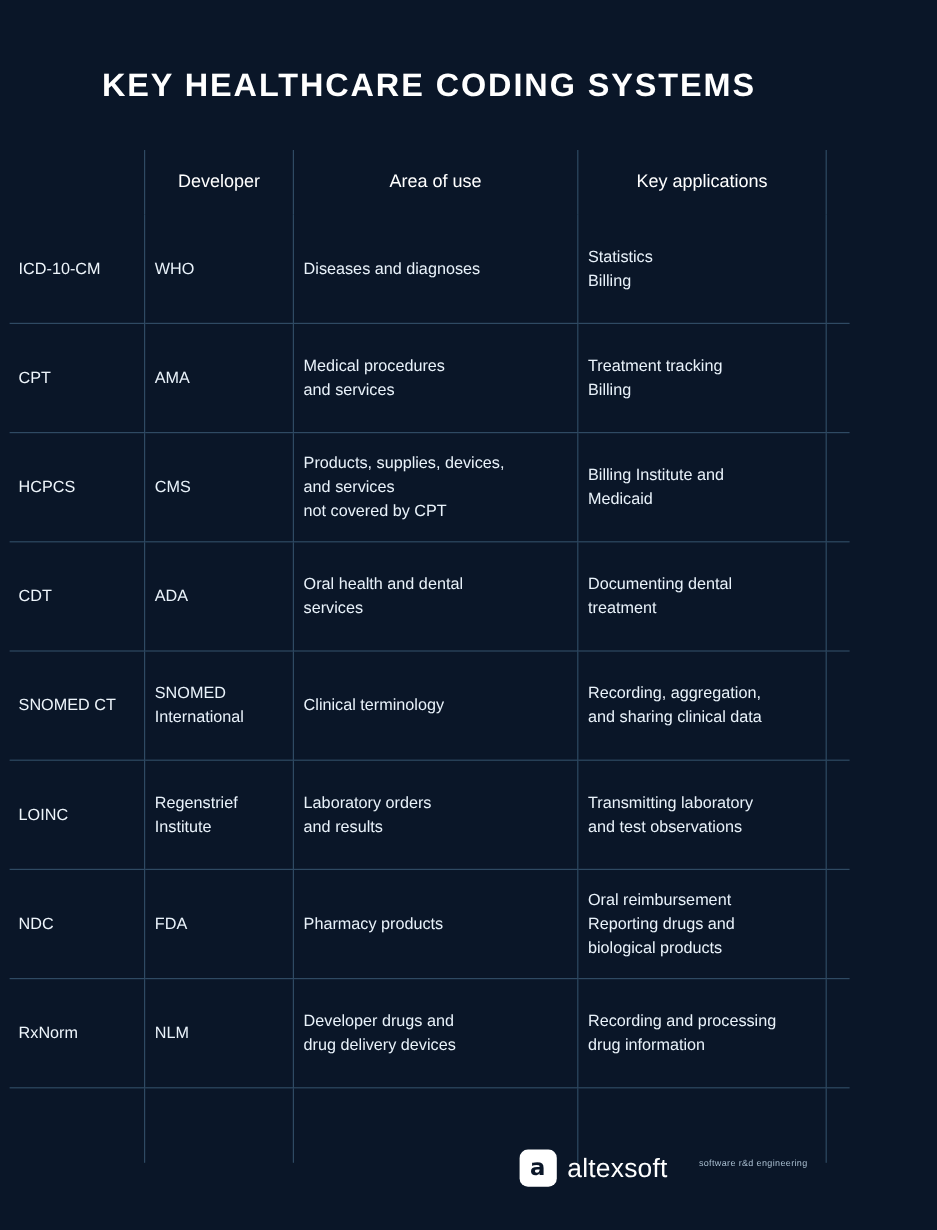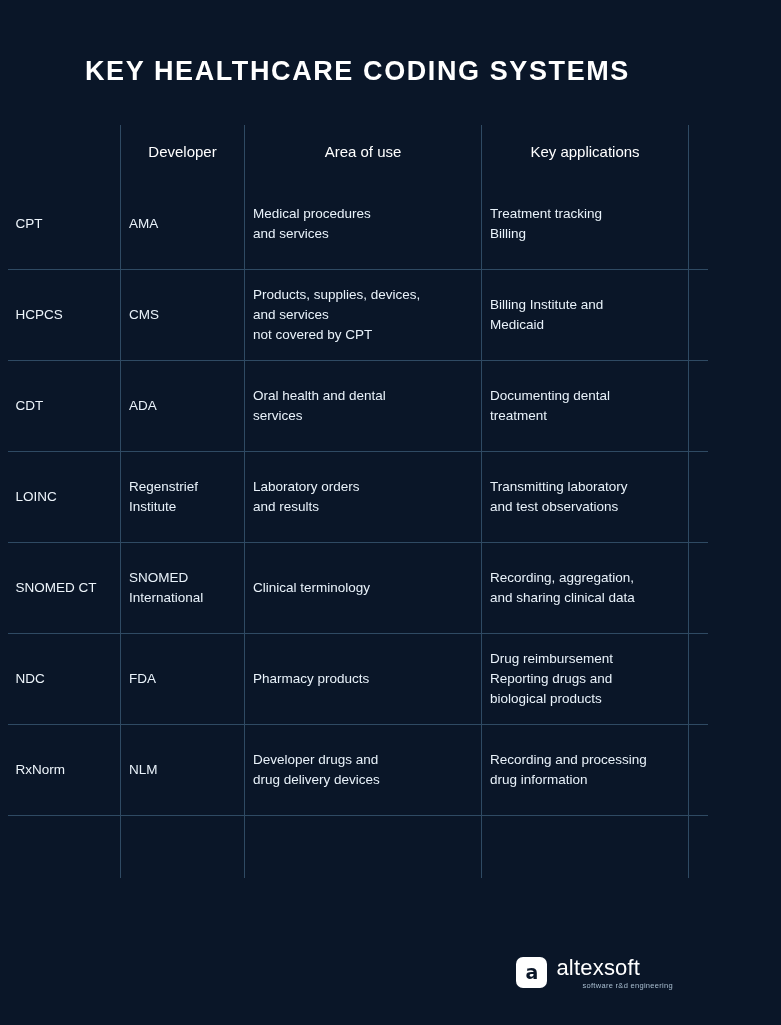--- a/index.html
+++ b/index.html
@@ -102,21 +102,21 @@
     align-items: center;
     justify-content: center;
     color: #0a1628;
     font-size: 19px;
     font-weight: bold;
     font-family: "DejaVu Sans", sans-serif;
     line-height: 1;
   }
   .logo-text {
     display: flex;
-    flex-direction: column;
+    flex-direction: row;
     line-height: 1;
   }
   .logo-name {
     font-size: 22px;
     color: #ffffff;
     letter-spacing: 0.2px;
     font-weight: normal;
   }
   .logo-tag {
     font-size: 7.5px;
@@ -150,20 +150,44 @@
           <th>Developer</th>
           <th>Area of use</th>
           <th>Key applications</th>
           <th class="blank"></th>
         </tr>
       </thead>
       <tbody id="table-body">
           <tr>
             <td class="first-col">
               <div class="cell-lines">
+                <span>ICD-10-CM</span>
+              </div>
+            </td>
+            <td>
+              <div class="cell-lines">
+                <span>WHO</span>
+              </div>
+            </td>
+            <td>
+              <div class="cell-lines">
+                <span>Diseases and diagnoses</span>
+              </div>
+            </td>
+            <td>
+              <div class="cell-lines">
+                <span>Statistics</span>
+                <span>Billing</span>
+              </div>
+            </td>
+            <td class="spacer"></td>
+          </tr>
+          <tr>
+            <td class="first-col">
+              <div class="cell-lines">
                 <span>CPT</span>
               </div>
             </td>
             <td>
               <div class="cell-lines">
                 <span>AMA</span>
               </div>
             </td>
             <td>
               <div class="cell-lines">
@@ -226,20 +250,45 @@
               <div class="cell-lines">
                 <span>Documenting dental</span>
                 <span>treatment</span>
               </div>
             </td>
             <td class="spacer"></td>
           </tr>
           <tr>
             <td class="first-col">
               <div class="cell-lines">
+                <span>SNOMED CT</span>
+              </div>
+            </td>
+            <td>
+              <div class="cell-lines">
+                <span>SNOMED</span>
+                <span>International</span>
+              </div>
+            </td>
+            <td>
+              <div class="cell-lines">
+                <span>Clinical terminology</span>
+              </div>
+            </td>
+            <td>
+              <div class="cell-lines">
+                <span>Recording, aggregation,</span>
+                <span>and sharing clinical data</span>
+              </div>
+            </td>
+            <td class="spacer"></td>
+          </tr>
+          <tr>
+            <td class="first-col">
+              <div class="cell-lines">
                 <span>LOINC</span>
               </div>
             </td>
             <td>
               <div class="cell-lines">
                 <span>Regenstrief</span>
                 <span>Institute</span>
               </div>
             </td>
             <td>
@@ -249,64 +298,39 @@
               </div>
             </td>
             <td>
               <div class="cell-lines">
                 <span>Transmitting laboratory</span>
                 <span>and test observations</span>
               </div>
             </td>
             <td class="spacer"></td>
           </tr>
-          <tr>
-            <td class="first-col">
-              <div class="cell-lines">
-                <span>SNOMED CT</span>
-              </div>
-            </td>
-            <td>
-              <div class="cell-lines">
-                <span>SNOMED</span>
-                <span>International</span>
-              </div>
-            </td>
-            <td>
-              <div class="cell-lines">
-                <span>Clinical terminology</span>
-              </div>
-            </td>
-            <td>
-              <div class="cell-lines">
-                <span>Recording, aggregation,</span>
-                <span>and sharing clinical data</span>
-              </div>
-            </td>
-            <td class="spacer"></td>
-          </tr>
           <tr class="row-tall">
             <td class="first-col">
               <div class="cell-lines">
                 <span>NDC</span>
               </div>
             </td>
             <td>
               <div class="cell-lines">
                 <span>FDA</span>
               </div>
             </td>
             <td>
               <div class="cell-lines">
                 <span>Pharmacy products</span>
               </div>
             </td>
             <td>
               <div class="cell-lines">
-                <span>Drug reimbursement</span>
+                <span>Oral reimbursement</span>
                 <span>Reporting drugs and</span>
                 <span>biological products</span>
               </div>
             </td>
             <td class="spacer"></td>
           </tr>
           <tr>
             <td class="first-col">
               <div class="cell-lines">
                 <span>RxNorm</span>

